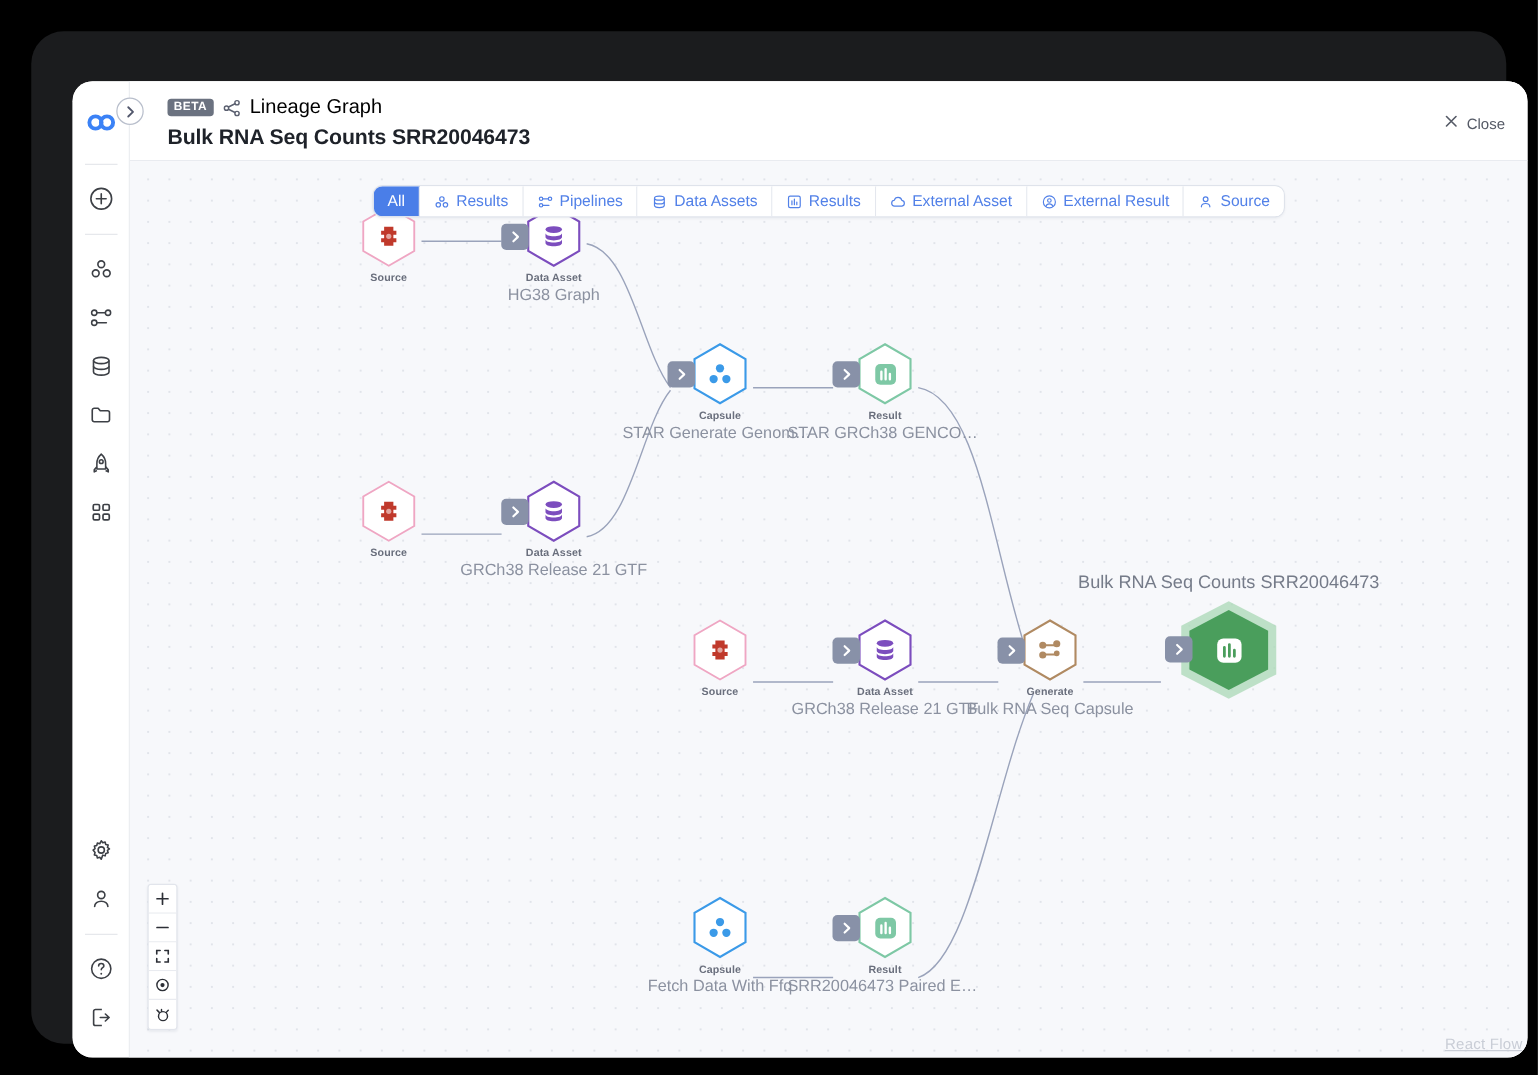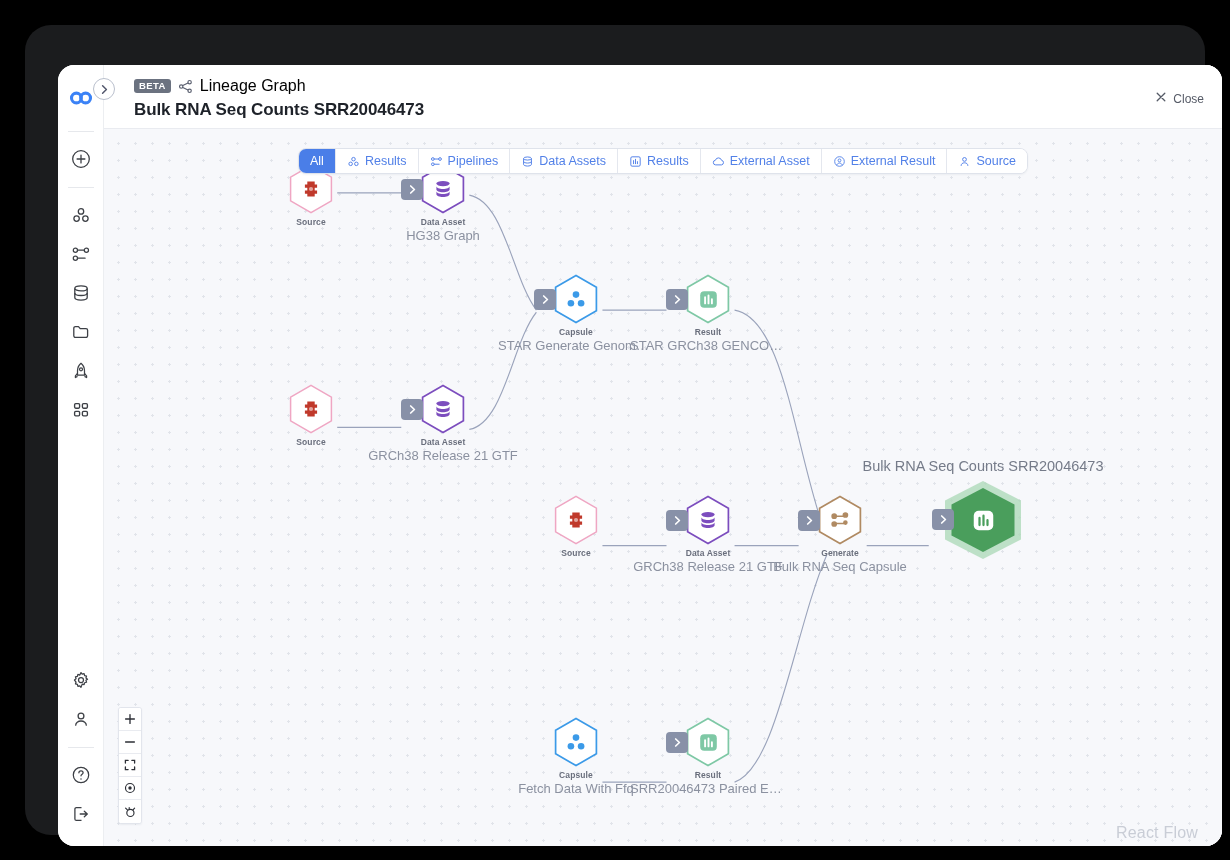--- a/index.html
+++ b/index.html
@@ -171,23 +171,24 @@
     z-index: 5; overflow: hidden;
     box-shadow: 0 1px 2px rgba(20,30,60,0.06);
   }
   .zoombtn {
     height: 23px; display: flex; align-items: center; justify-content: center;
     border-bottom: 1px solid #e9ebf0; color: #2c2f36; cursor: pointer;
     background: #fff;
   }
   .zoombtn:last-child { border-bottom: none; }
   .attrib {
-    position: absolute; right: 24px; bottom: 4px;
-    font-size: 16px; color: #c9cdd6; z-index: 5;
+    position: absolute; right: 4px; bottom: 4px;
+    font-size: 12px; color: #c9cdd6; z-index: 5;
     letter-spacing: .2px;
+    text-decoration: underline;
   }
 </style>
 </head>
 <body>
 
 <div id="app">
  <div class="frame">
   <div class="window">
 
    <div class="rail">

